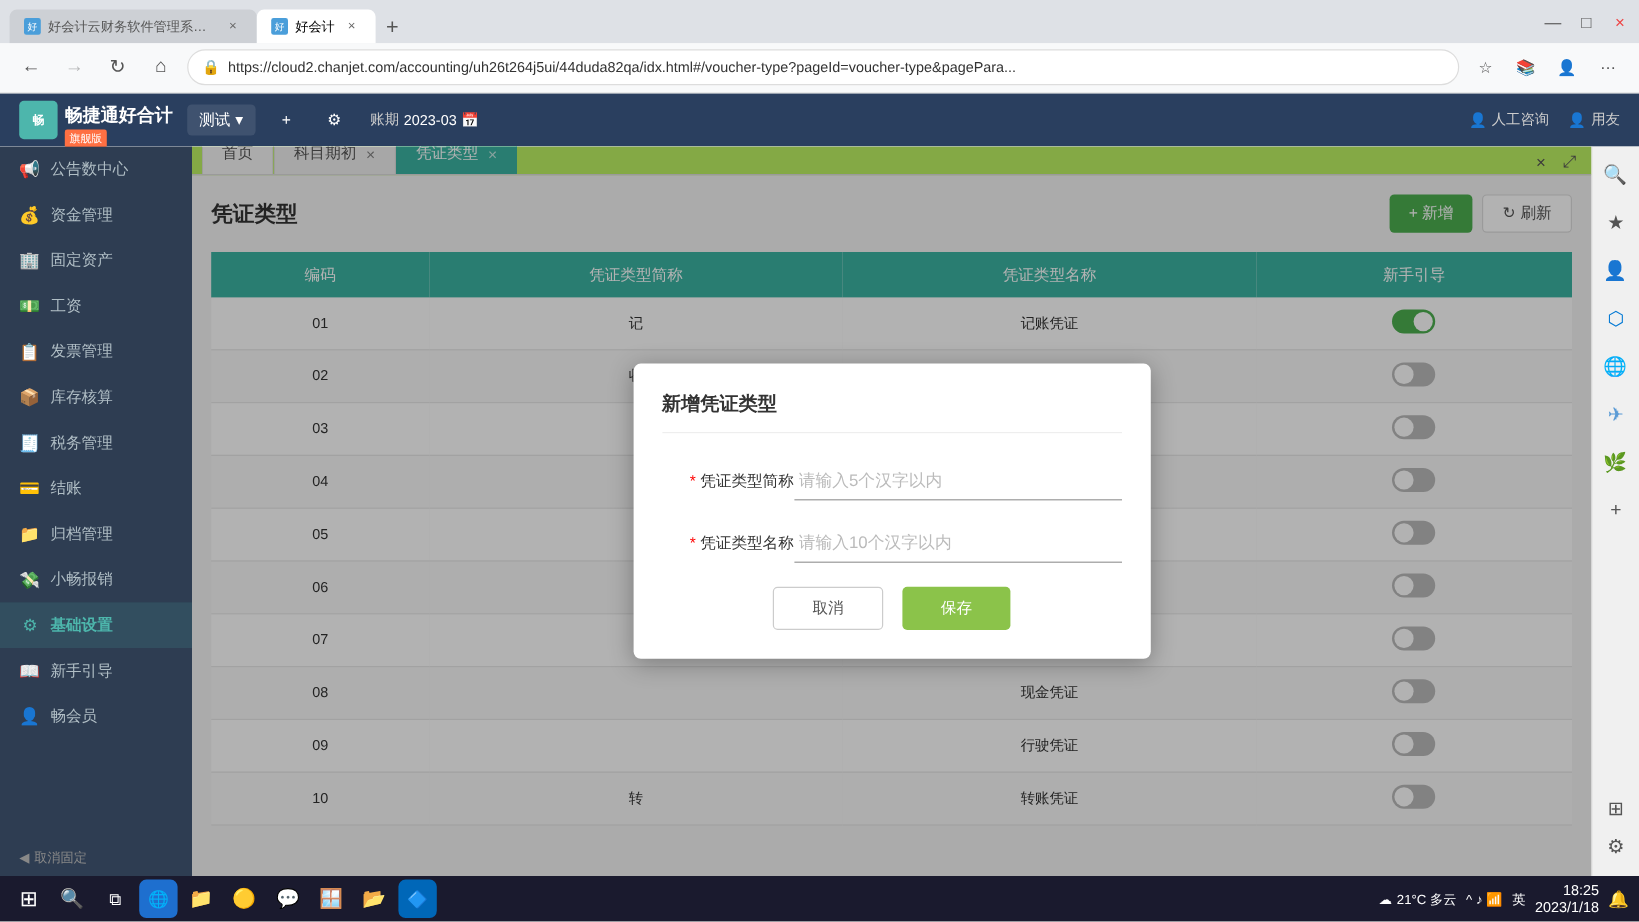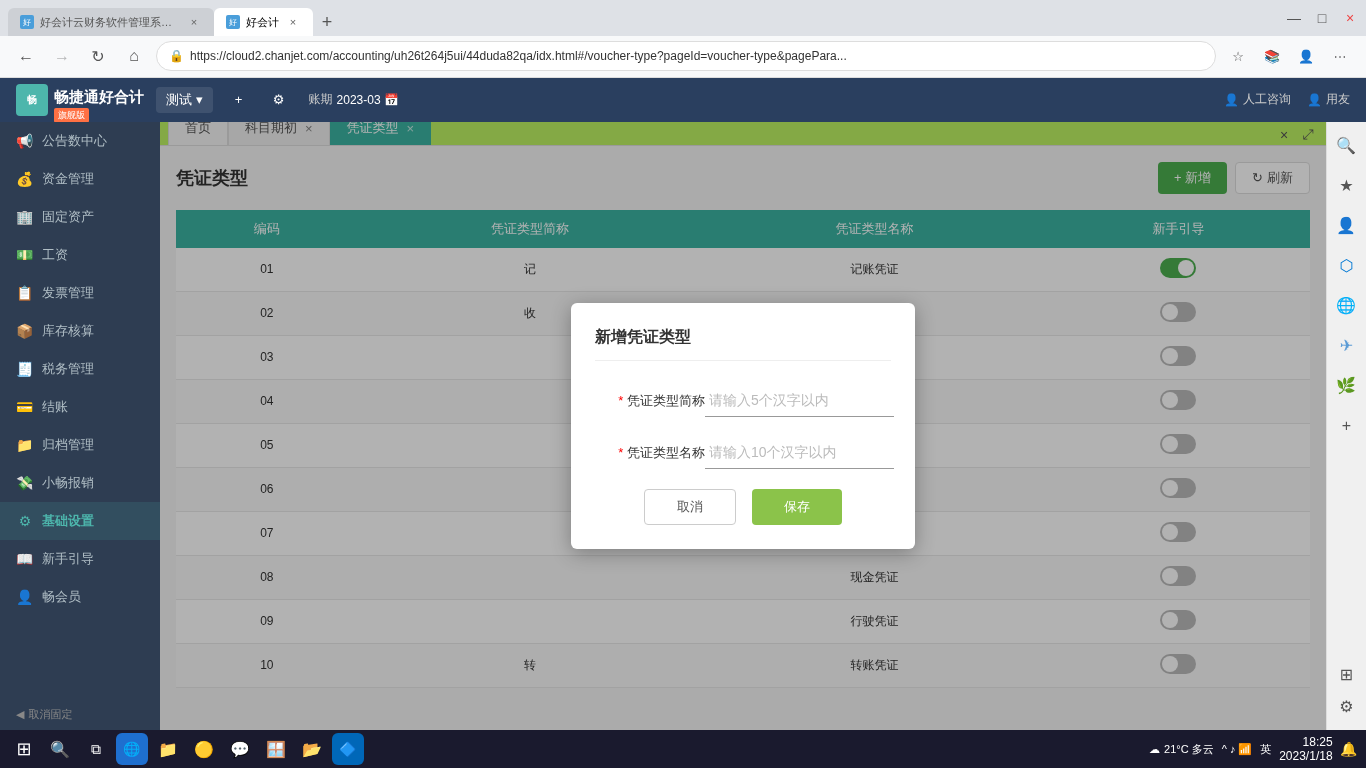--- a/index.html
+++ b/index.html
@@ -72,21 +72,21 @@
     
     .toggle { width: 36px; height: 20px; border-radius: 10px; position: relative; cursor: pointer; display: inline-block; }
     .toggle.on { background: #4caf50; }
     .toggle.off { background: #bbb; }
     .toggle::after { content: ''; width: 16px; height: 16px; background: white; border-radius: 50%; position: absolute; top: 2px; transition: left 0.2s; }
     .toggle.on::after { left: 18px; }
     .toggle.off::after { left: 2px; }
 
     
     .modal-overlay { position: absolute; top: 0; left: 0; right: 0; bottom: 0; background: rgba(0,0,0,0.3); display: flex; align-items: center; justify-content: center; z-index: 100; }
-    .modal { background: white; border-radius: 6px; padding: 24px; width: 344px; box-shadow: 0 4px 20px rgba(0,0,0,0.3); }
+    .modal { background: white; border-radius: 6px; padding: 24px; width: 431px; box-shadow: 0 4px 20px rgba(0,0,0,0.3); }
     .modal-header { font-size: 16px; font-weight: bold; color: #333; margin-bottom: 24px; padding-bottom: 12px; border-bottom: 1px solid #eee; }
     .form-row { display: flex; align-items: center; margin-bottom: 20px; }
     .form-label { width: 110px; text-align: right; font-size: 13px; color: #333; flex-shrink: 0; }
     .form-label::before { content: '* '; color: red; }
     .form-input { flex: 1; height: 32px; border: none; border-bottom: 1px solid #999; outline: none; font-size: 14px; color: #333; padding: 0 4px; }
     .form-input::placeholder { color: #bbb; }
     .modal-footer { display: flex; justify-content: center; gap: 16px; }
     .btn-cancel { background: white; color: #555; border: 1px solid #ccc; padding: 8px 32px; border-radius: 4px; cursor: pointer; font-size: 13px; }
     .btn-save { background: #8bc34a; color: white; border: none; padding: 8px 32px; border-radius: 4px; cursor: pointer; font-size: 13px; }
 

